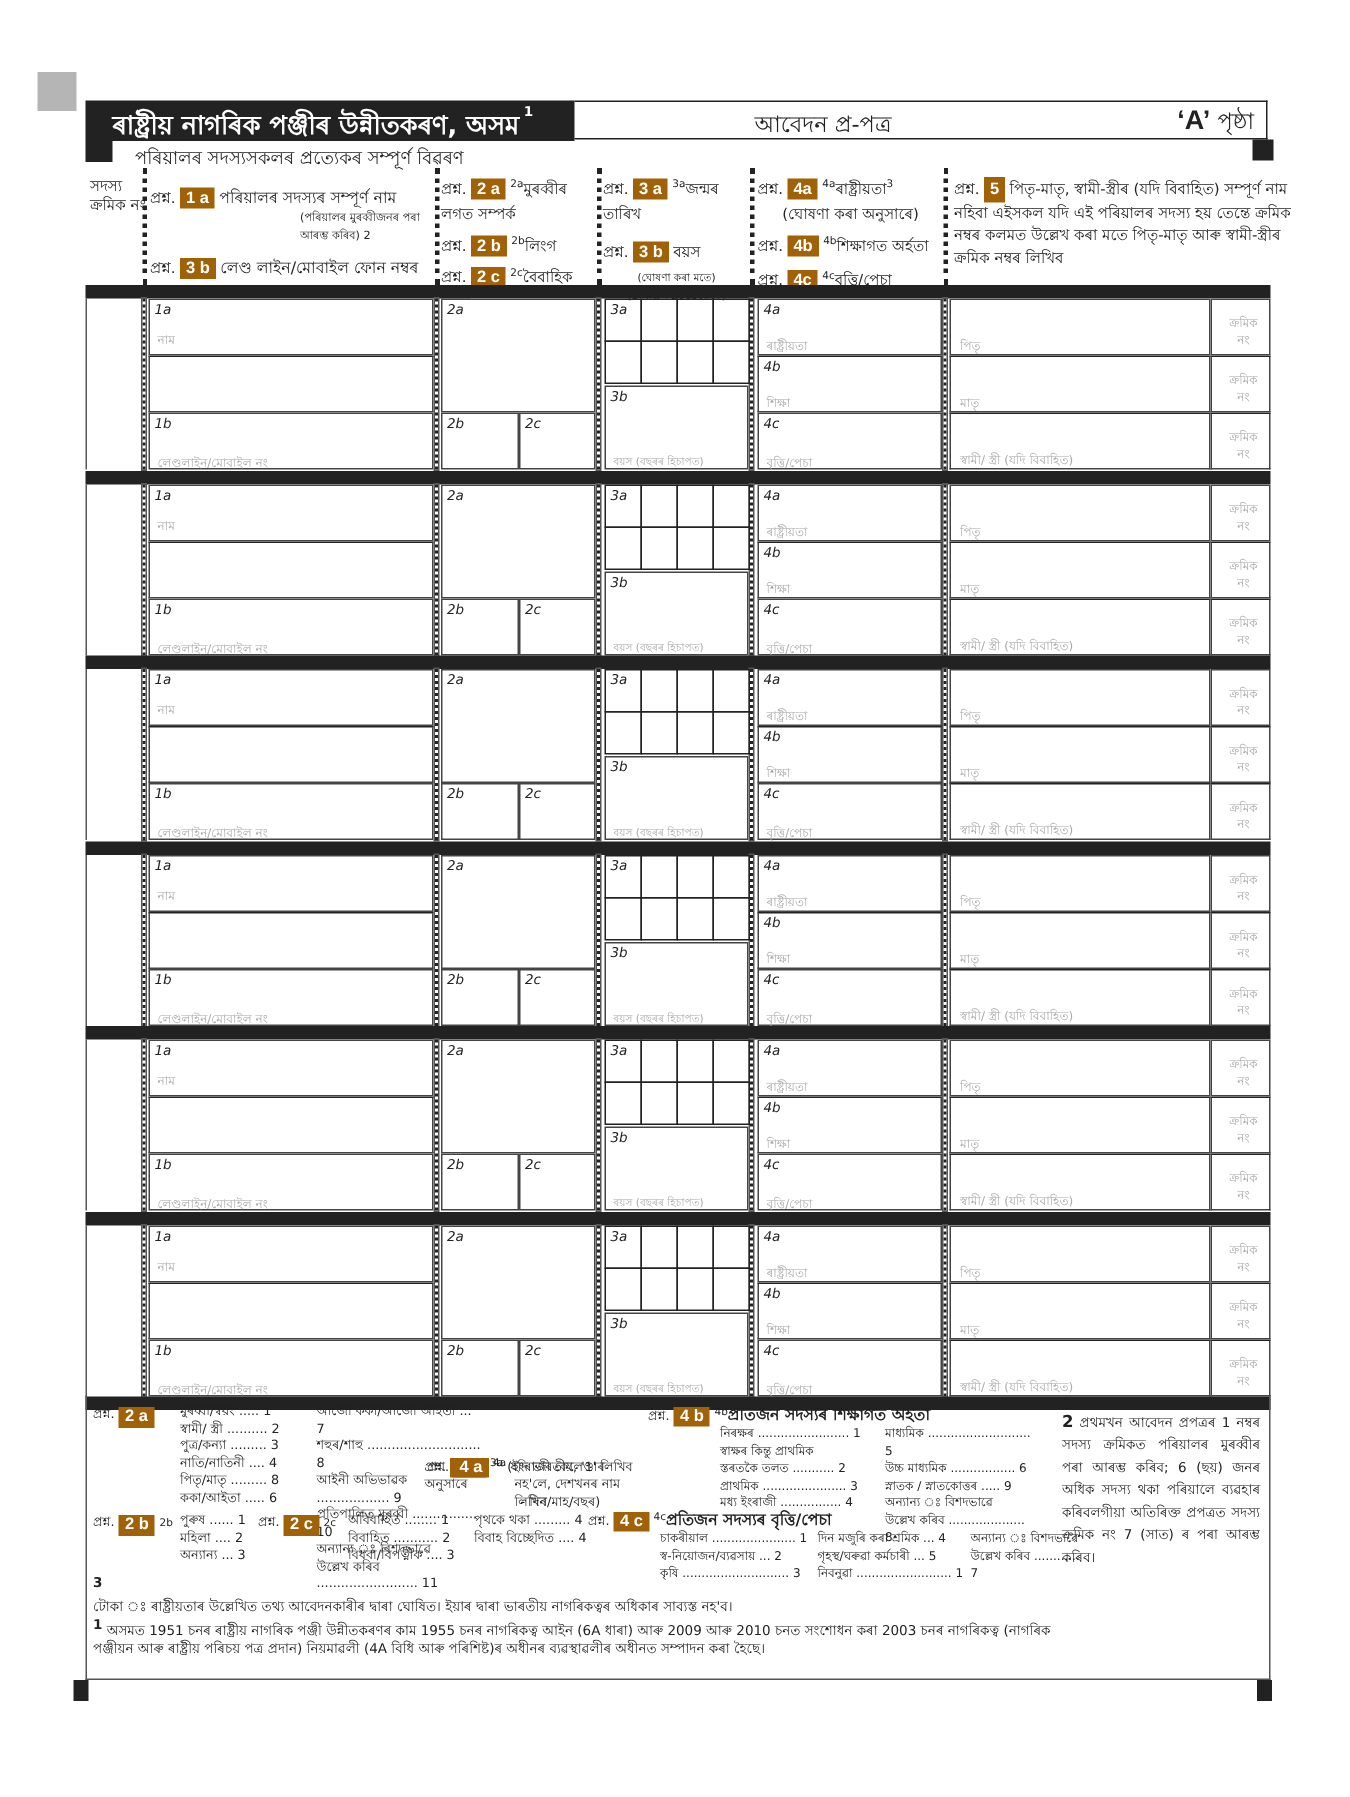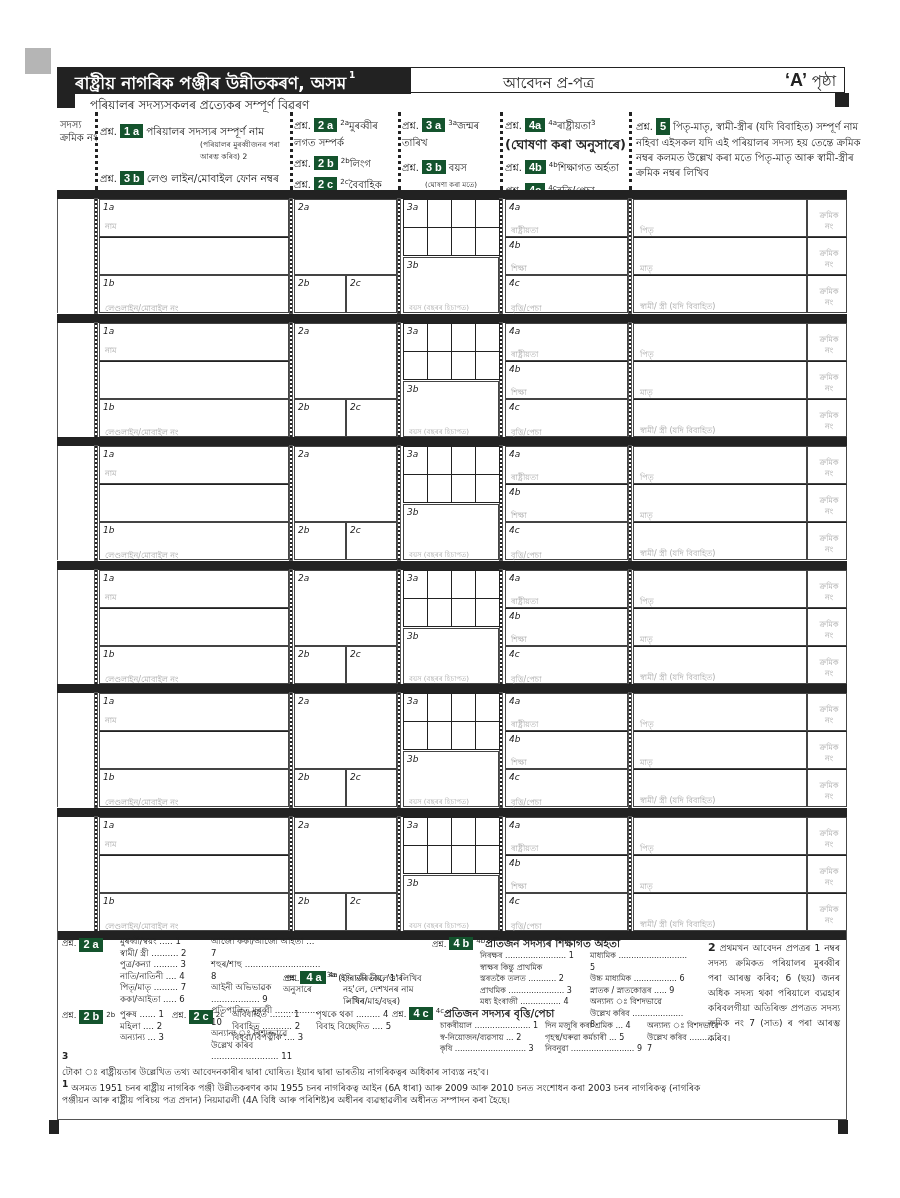--- a/index.html
+++ b/index.html
@@ -1,29 +1,29 @@
 <!DOCTYPE html>
 <html><head>
 <meta charset="utf-8">
 <style>
   * { box-sizing: border-box; margin: 0; padding: 0; }
   body { width: 900px; height: 1198px; background: #fff; font-family: "DejaVu Sans", sans-serif; color: #222; position: relative; overflow: hidden; }
   .abs { position: absolute; }
   .grey-sq { left: 25px; top: 48px; width: 26px; height: 26px; background: #b5b5b5; }
-  .title-bar { left: 57px; top: 67px; width: 354px; height: 27px; background: #222; color: #fff; font-size: 17px; font-weight: bold; padding: 3px 0 0 18px; white-space: nowrap; }
+  .title-bar { left: 57px; top: 67px; width: 326px; height: 27px; background: #222; color: #fff; font-size: 17px; font-weight: bold; padding: 3px 0 0 18px; white-space: nowrap; }
   .title-bar sup { font-size: 9px; vertical-align: top; margin-left: 3px; }
   .title-box { left: 383px; top: 67px; width: 462px; height: 26px; border: 1.5px solid #222; border-left: none; font-size: 15px; }
   .title-box .form { position: absolute; left: 120px; top: 3px; }
   .title-box .page { position: absolute; right: 8px; top: 1px; }
   .title-box .page b { font-size: 18px; font-family: "Liberation Sans", sans-serif; }
   .corner { background: #222; }
   .section-title { left: 90px; top: 96px; font-size: 12px; }
   .hdr-small { font-size: 10px; line-height: 13px; }
   .q { display: inline-block; font-size: 10px; }
-  .qbadge { display: inline-block; background: #14532d; color: #fff; font-weight: bold; font-family: "Liberation Sans", sans-serif; font-size: 11px; padding: 1px 4px; margin: 0 3px; }
+  .qbadge { display: inline-block; background: #a16207; color: #fff; font-weight: bold; font-family: "Liberation Sans", sans-serif; font-size: 11px; padding: 1px 4px; margin: 0 3px; }
   .dotv { position: absolute; width: 0; border-left: 3px dotted #222; }
   .hbar { position: absolute; left: 57px; width: 790px; height: 9px; background: #222; }
   .cell { position: absolute; border: 1px solid #444; background: #fff; }
   .lbl { position: absolute; left: 3px; top: 2px; font-size: 9px; color: #222; font-style: italic; }
   .ph { position: absolute; font-size: 8px; color: #aaa; }
   .grid-cell { position: absolute; border: 1px solid #222; }
   .legend { font-size: 8.5px; line-height: 11.5px; }
   .foot { font-size: 9px; line-height: 12px; }
   sup { font-size: 7px; }
 </style>
@@ -56,21 +56,21 @@
 
 <div class="abs" style="left:402px;top:118px;width:98px;font-size:10px;">
   <div><span>প্ৰশ্ন.</span><span class="qbadge">3 a</span><sup>3a</sup><span>জন্মৰ তাৰিখ</span></div>
   <div style="margin-top:8px;"><span>প্ৰশ্ন.</span><span class="qbadge">3 b</span><span>বয়স</span></div>
   <div style="font-size:7px;text-align:center;margin-top:2px;">(ঘোষণা কৰা মতে)</div>
   <div style="font-size:7px;text-align:center;">(1 এপ্ৰিল 2015তেকে)</div>
 </div>
 
 <div class="abs" style="left:505px;top:118px;width:124px;font-size:10px;">
   <div><span>প্ৰশ্ন.</span><span class="qbadge">4a</span><sup>4a</sup><span>ৰাষ্ট্ৰীয়তা</span><sup>3</sup></div>
-  <div style="font-size:13px;text-align:left;font-weight:bold;">(ঘোষণা কৰা অনুসাৰে)</div>
+  <div style="font-size:10px;text-align:center;">(ঘোষণা কৰা অনুসাৰে)</div>
   <div style="margin-top:4px;"><span>প্ৰশ্ন.</span><span class="qbadge">4b</span><sup>4b</sup><span>শিক্ষাগত অৰ্হতা</span></div>
   <div style="margin-top:6px;"><span>প্ৰশ্ন.</span><span class="qbadge">4c</span><sup>4c</sup><span>বৃত্তি/পেচা</span></div>
 </div>
 
 <div class="abs" style="left:636px;top:118px;width:230px;font-size:10px;line-height:15px;">
   <span>প্ৰশ্ন.</span><span class="qbadge">5</span><span>পিতৃ-মাতৃ, স্বামী-স্ত্ৰীৰ (যদি বিবাহিত) সম্পূৰ্ণ নাম নহিবা এইসকল যদি এই পৰিয়ালৰ সদস্য হয় তেন্তে ক্ৰমিক নম্বৰ কলমত উল্লেখ কৰা মতে পিতৃ-মাতৃ আৰু স্বামী-স্ত্ৰীৰ ক্ৰমিক নম্বৰ লিখিব</span>
 </div>
 
 <div class="dotv" style="left:95px;top:112px;height:78px;"></div>
 <div class="dotv" style="left:290px;top:112px;height:78px;"></div>
@@ -499,21 +499,21 @@
 <div class="abs" style="left:57px;top:930px;width:790px;height:190px;border:1.5px solid #555;border-top:none;"></div>
 
 <div class="abs legend" style="left:62px;top:938px;">
   <span style="vertical-align:top">প্ৰশ্ন.</span><span class="qbadge" style="vertical-align:top">2 a</span>
 </div>
 <div class="abs legend" style="left:120px;top:936px;width:88px;">
   <div>মুৰব্বী/স্বয়ং ..... 1</div>
     <div>স্বামী/ স্ত্ৰী .......... 2</div>
     <div>পুত্ৰ/কন্যা ......... 3</div>
     <div>নাতি/নাতিনী .... 4</div>
-    <div>পিতৃ/মাতৃ ......... 7</div>
+    <div>পিতৃ/মাতৃ ......... 8</div>
     <div>ককা/আইতা ..... 6</div>
 </div>
 <div class="abs legend" style="left:168px;top:936px;width:110px;margin-left:43px;">
   <div>আজো ককা/আজো আইতা ... 7</div>
     <div>শহুৰ/শাহু ............................ 8</div>
     <div>আইনী অভিভাৱক .................. 9</div>
     <div>প্ৰতিপালিত মুৰব্বী ................ 10</div>
     <div>অন্যান্য ঃ বিশদভাৱে</div>
     <div>উল্লেখ কৰিব ......................... 11</div>
 </div>
@@ -559,35 +559,35 @@
 <div class="abs legend" style="left:172px;top:1010px;">
   <span style="vertical-align:top">প্ৰশ্ন.</span><span class="qbadge" style="vertical-align:top">2 c</span><sup>2c</sup>
 </div>
 <div class="abs legend" style="left:232px;top:1009px;width:80px;">
   <div>অবিবাহিত ........ 1</div>
     <div>বিবাহিত ........... 2</div>
     <div>বিধবা/বিপত্নীক .... 3</div>
 </div>
 <div class="abs legend" style="left:316px;top:1009px;width:80px;">
   <div>পৃথকে থকা ......... 4</div>
-    <div>বিবাহ বিচ্ছেদিত .... 5</div>
+    <div>বিবাহ বিচ্ছেদিত .... 4</div>
 </div>
 
 <div class="abs legend" style="left:392px;top:1006px;width:280px;">
   <span>প্ৰশ্ন.</span><span class="qbadge">4 c</span><sup>4c</sup><b style="font-size:10.5px">প্ৰতিজন সদস্যৰ বৃত্তি/পেচা</b>
 </div>
 <div class="abs legend" style="left:440px;top:1020px;width:100px;font-size:8px;">
   <div>চাকৰীয়াল ...................... 1</div>
     <div>স্ব-নিয়োজন/ব্যৱসায় ... 2</div>
     <div>কৃষি ............................ 3</div>
 </div>
 <div class="abs legend" style="left:545px;top:1020px;width:100px;font-size:8px;">
   <div>দিন মজুৰি কৰা শ্ৰমিক ... 4</div>
     <div>গৃহস্থ/ঘৰুৱা কৰ্মচাৰী ... 5</div>
-    <div>নিবনুৱা ......................... 9</div>
+    <div>নিবনুৱা ......................... 1</div>
 </div>
 <div class="abs legend" style="left:647px;top:1020px;width:80px;font-size:8px;">
   <div>অন্যান্য ঃ বিশদভাৱে</div>
     <div>উল্লেখ কৰিব ............ 7</div>
 </div>
 
 <div class="abs" style="left:708px;top:940px;width:132px;font-size:9px;line-height:15px;text-align:justify;">
   <b style="font-size:11px">2</b> <span>প্ৰথমখন আবেদন প্ৰপত্ৰৰ 1 নম্বৰ সদস্য ক্ৰমিকত পৰিয়ালৰ মুৰব্বীৰ পৰা আৰম্ভ কৰিব; 6 (ছয়) জনৰ অধিক সদস্য থকা পৰিয়ালে ব্যৱহাৰ কৰিবলগীয়া অতিৰিক্ত প্ৰপত্ৰত সদস্য ক্ৰমিক নং 7 (সাত) ৰ পৰা আৰম্ভ কৰিব।</span>
 </div>
 

